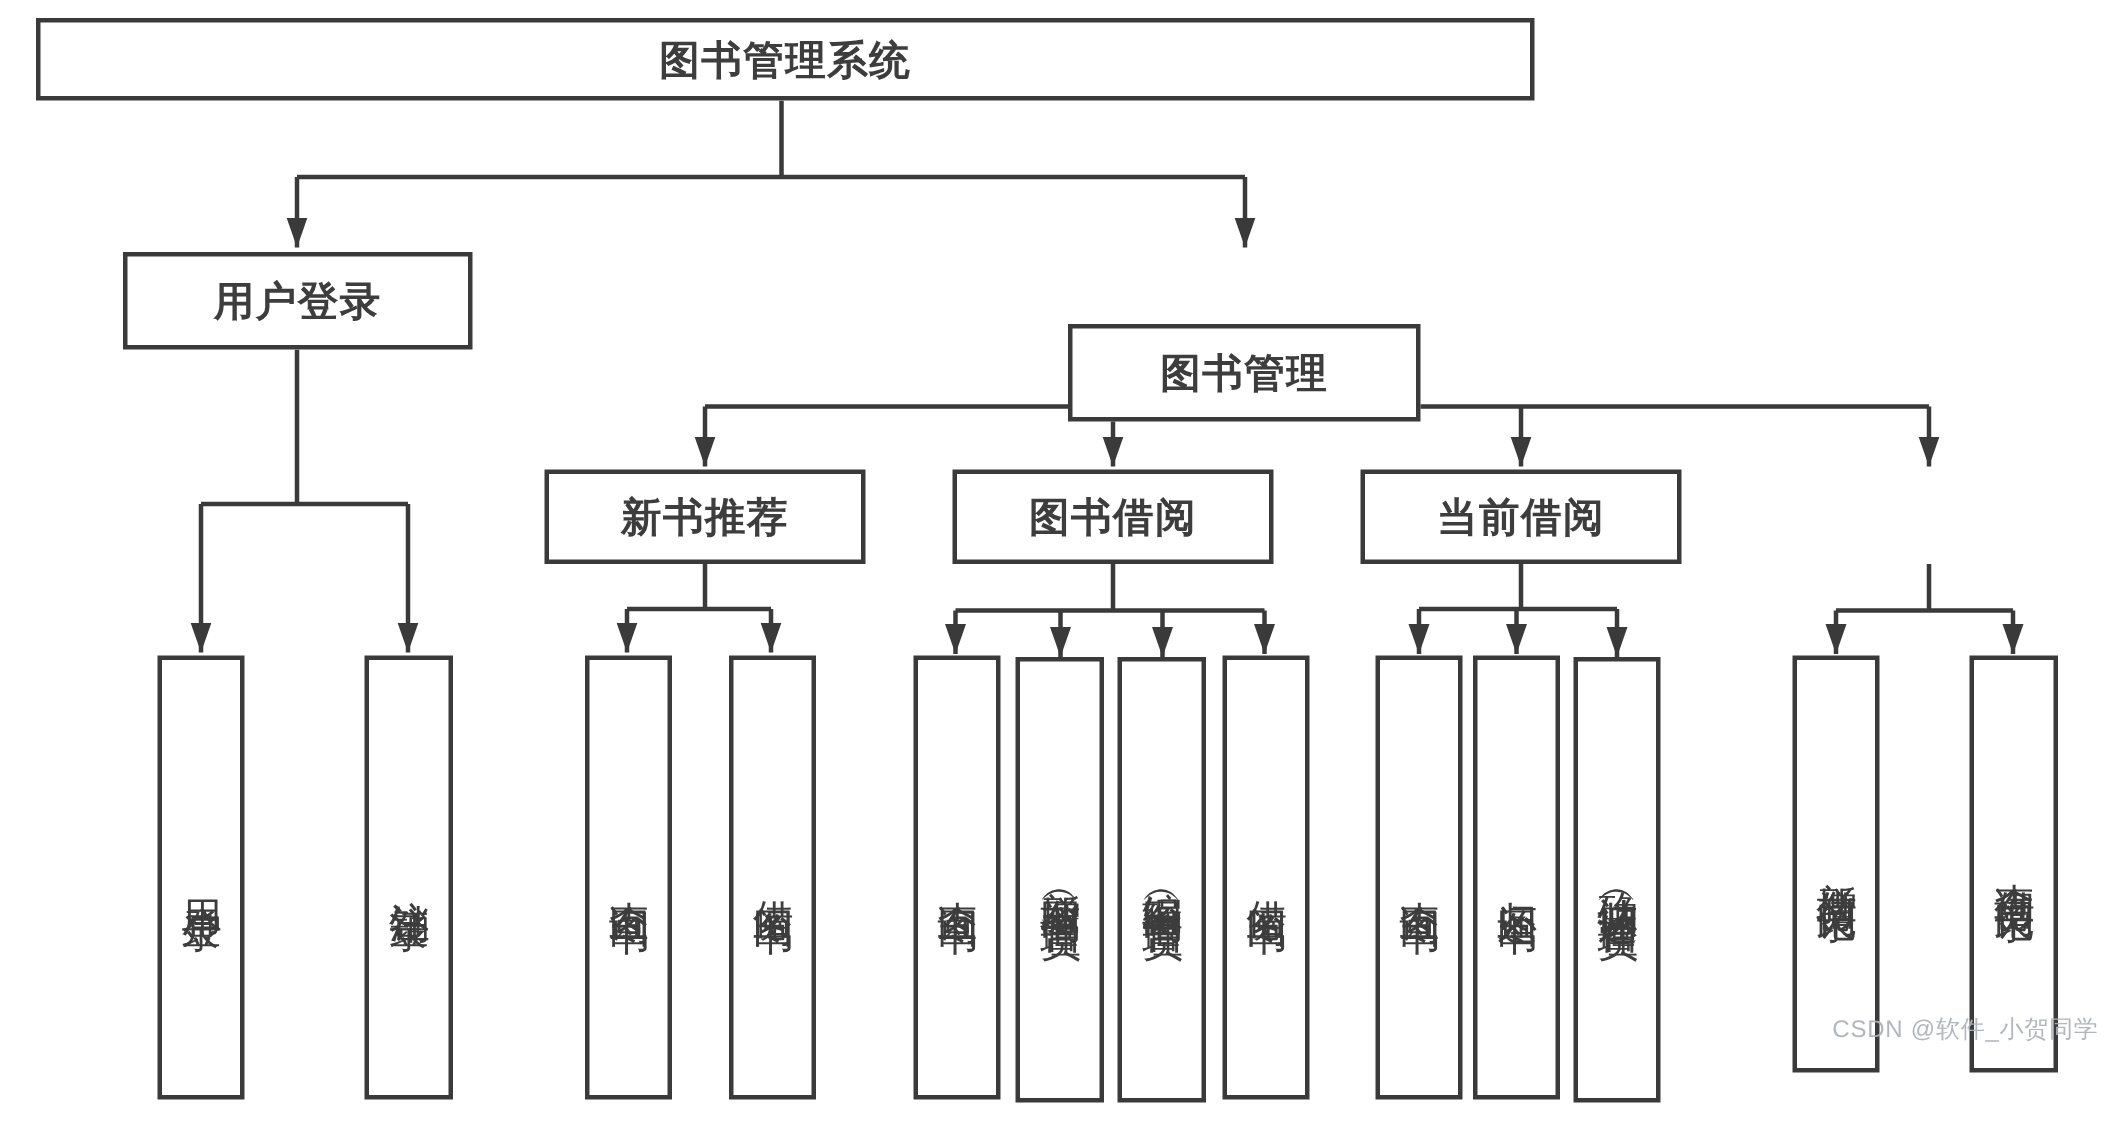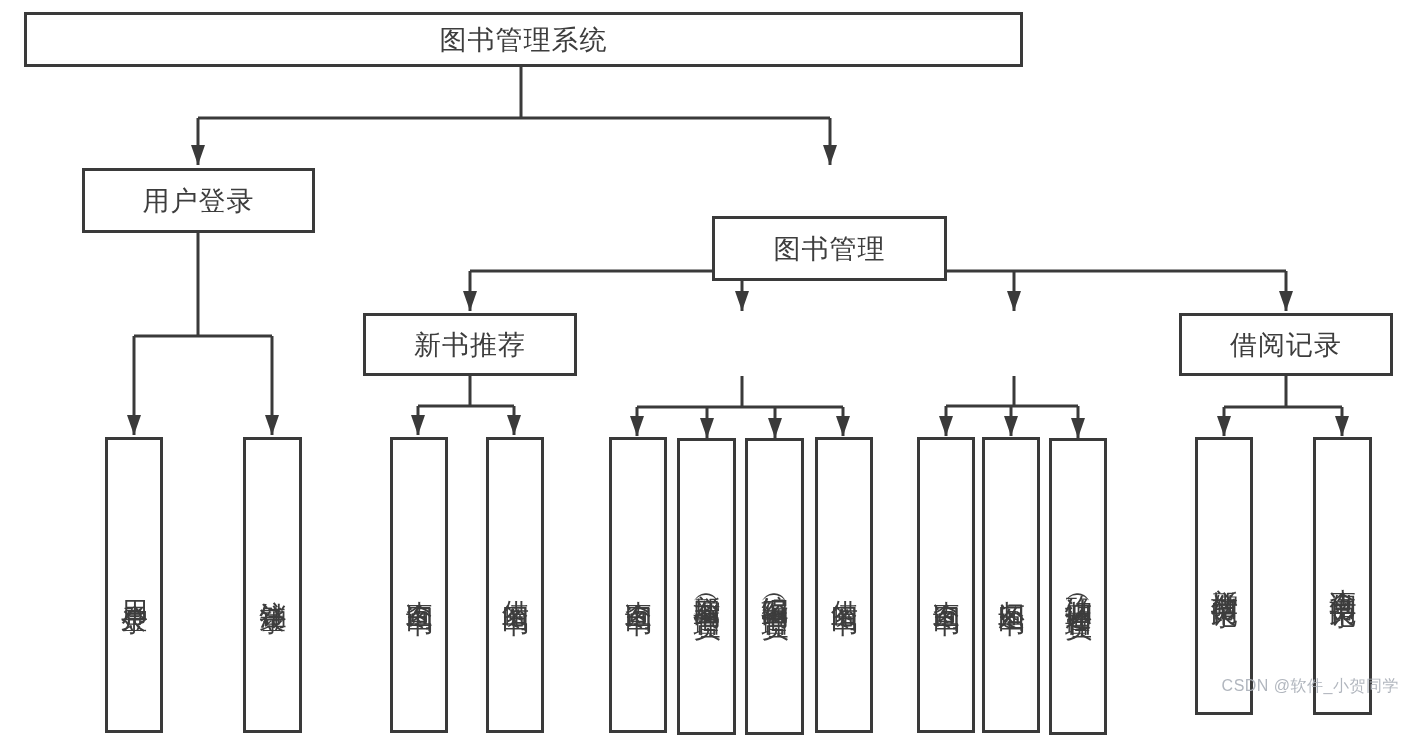--- a/index.html
+++ b/index.html
@@ -5,20 +5,21 @@
   html,body{margin:0;padding:0;background:#fff;}
   .canvas{
     position:relative;width:1405px;height:747px;background:#ffffff;
     font-family:"Liberation Sans",sans-serif;color:#3d3d3d;overflow:hidden;
   }
   .connectors{position:absolute;left:0;top:0;z-index:1;}
   .node{
     position:absolute;box-sizing:border-box;background:#fff;
     border:3px solid #3a3a3a;display:flex;align-items:center;justify-content:center;
     z-index:2;
+    font-weight:bold;
   }
   .node .lbl{font-size:27px;letter-spacing:1px;color:#3d3d3d;white-space:nowrap;}
   .leaf{
     position:absolute;box-sizing:border-box;background:#fff;
     border:3px solid #3a3a3a;display:flex;align-items:center;justify-content:center;
     z-index:2;
   }
   .leaf .lbl{
     writing-mode:vertical-rl;text-orientation:mixed;
     font-size:27px;line-height:1;letter-spacing:3px;color:#3d3d3d;
@@ -83,22 +84,25 @@
   <div class="node" style="left:82px;top:168px;width:233px;height:65px;">
     <span class="lbl">用户登录</span>
   </div>
   <div class="node" style="left:712px;top:168px;width:235px;height:65px;margin-top:48px;">
     <span class="lbl">图书管理</span>
   </div>
 
   <div class="node" style="left:363px;top:313px;width:214px;height:63px;text-align:center;">
     <span class="lbl">新书推荐</span>
   </div>
-  <div class="node" style="left:1179px;top:313px;width:214px;height:63px;">
-    <span class="lbl">借阅记录</span>
+  <div class="node" style="left:635px;top:313px;width:214px;height:63px;">
+    <span class="lbl">图书借阅</span>
+  </div>
+  <div class="node" style="left:907px;top:313px;width:214px;height:63px;">
+    <span class="lbl">当前借阅</span>
   </div>
 
   <div class="leaf" style="left:105px;top:437px;width:58px;height:296px;">
     <span class="lbl">用户登录</span>
   </div>
   <div class="leaf" style="left:243px;top:437px;width:59px;height:296px;">
     <span class="lbl">注销登录</span>
   </div>
 
   <div class="leaf" style="left:390px;top:437px;width:58px;height:296px;">

